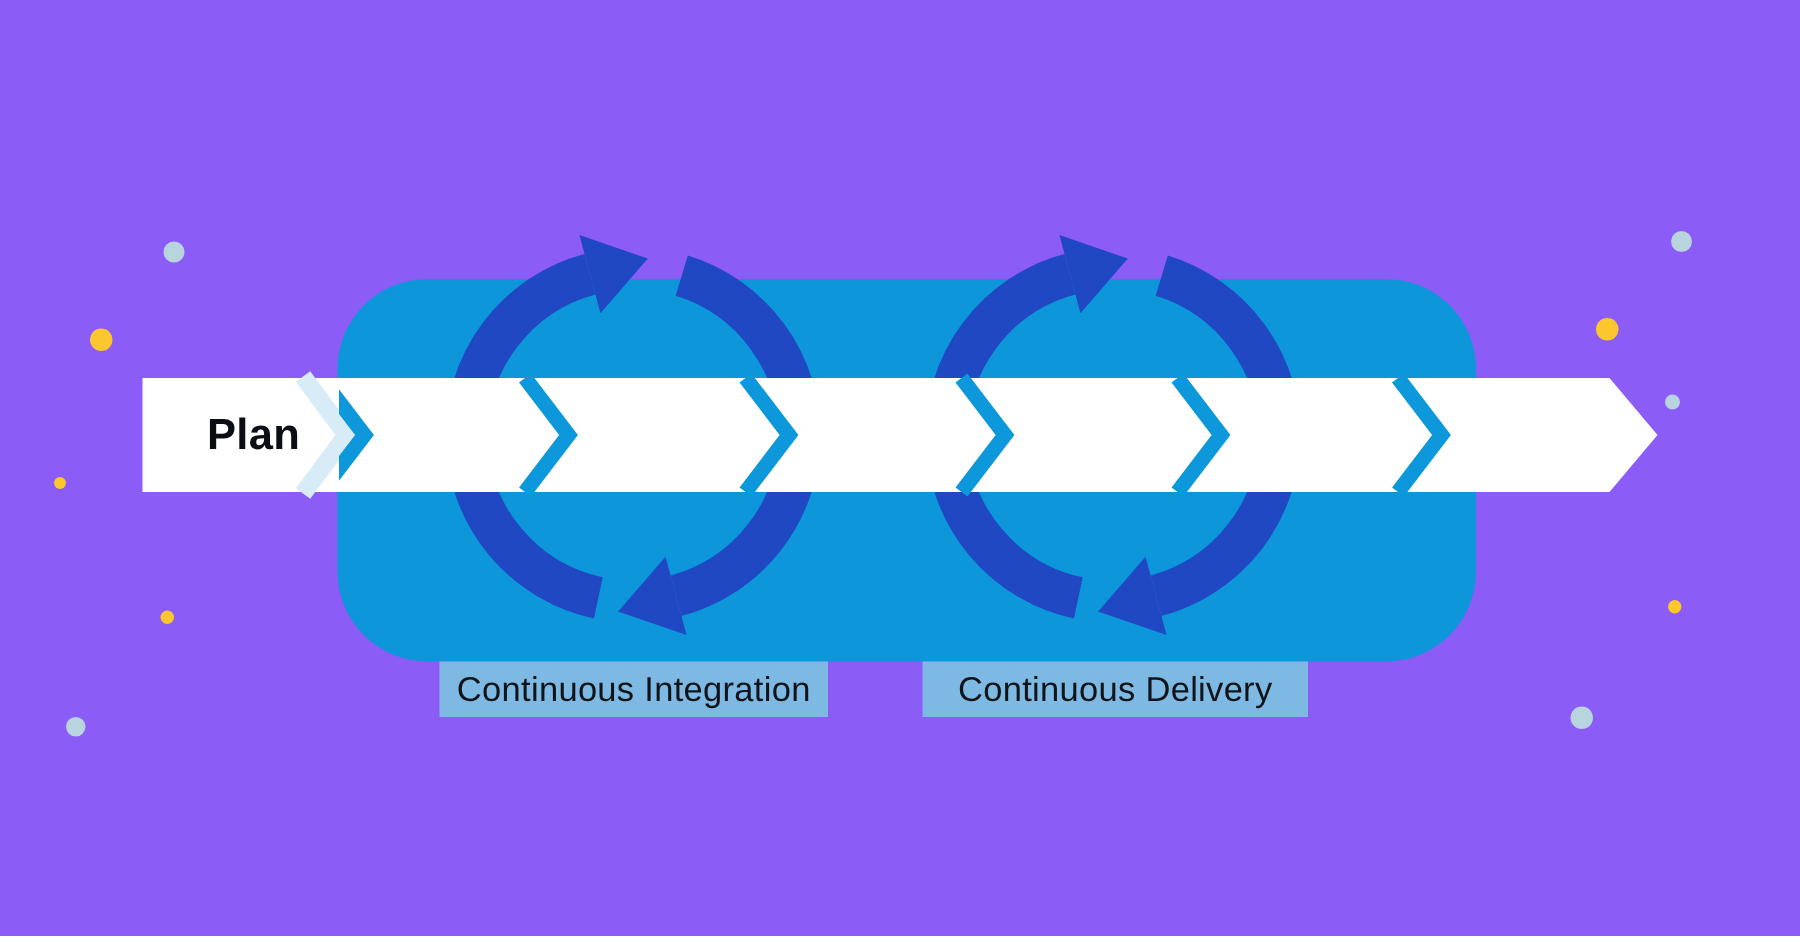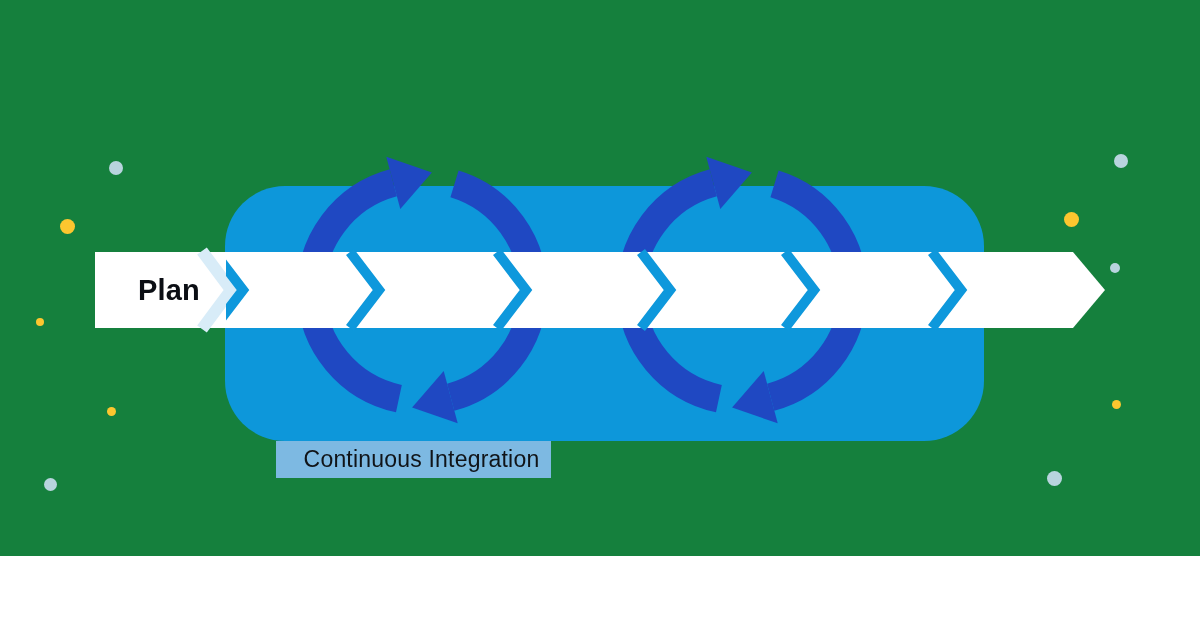--- a/index.html
+++ b/index.html
@@ -1,19 +1,19 @@
 <!DOCTYPE html>
 <html><head>
 <meta charset="utf-8">
 <style>
   html,body{margin:0;padding:0;}
   .stage{
     position:relative;
-    width:1200px;height:556px;
-    background:#15803d;
+    width:1200px;height:624px;
+    background:#8b5cf6;
     overflow:hidden;
     font-family:"Liberation Sans", sans-serif;
   }
   .panel{
     position:absolute;
     left:225px;top:186px;
     width:759px;height:255px;
     background:#0d97da;
     border-radius:60px;
   }
@@ -31,21 +31,21 @@
   .band-label.plan{left:95px;width:148px;}
   .band-label.operate{left:955px;width:146px;}
   .loop-label-box{
     position:absolute;
     top:441px;height:37px;
     background:#7db9e2;
     display:flex;align-items:center;justify-content:center;
     font-size:23px;font-weight:500;color:#101418;
     letter-spacing:0.2px;
   }
-  .loop-label-box.ci{left:276px;width:259px;padding-left:16px;}
+  .loop-label-box.ci{left:293px;width:259px;}
   .loop-label-box.cd{left:615px;width:257px;}
 </style>
 </head>
 <body>
 
 <div class="stage">
 
   <div class="dot dot-blue" style="left:109px;top:161px;width:14px;height:14px;"></div>
   <div class="dot dot-yellow" style="left:60px;top:219px;width:15px;height:15px;"></div>
   <div class="dot dot-yellow" style="left:36px;top:318px;width:8px;height:8px;"></div>
@@ -95,14 +95,15 @@
       <polyline stroke="#0e98dc" stroke-width="10" points="497,252 526,290 497,328"></polyline>
       <polyline stroke="#0e98dc" stroke-width="10" points="641,252 670,290 641,328"></polyline>
       <polyline stroke="#0e98dc" stroke-width="10" points="785,252 814,290 785,328"></polyline>
       <polyline stroke="#0e98dc" stroke-width="10" points="932,252 961,290 932,328"></polyline>
     </g>
   </svg>
 
   <div class="band-label plan">Plan</div>
 
   <div class="loop-label-box ci">Continuous Integration</div>
+  <div class="loop-label-box cd">Continuous Delivery</div>
 
 </div>
 
 </body></html>

